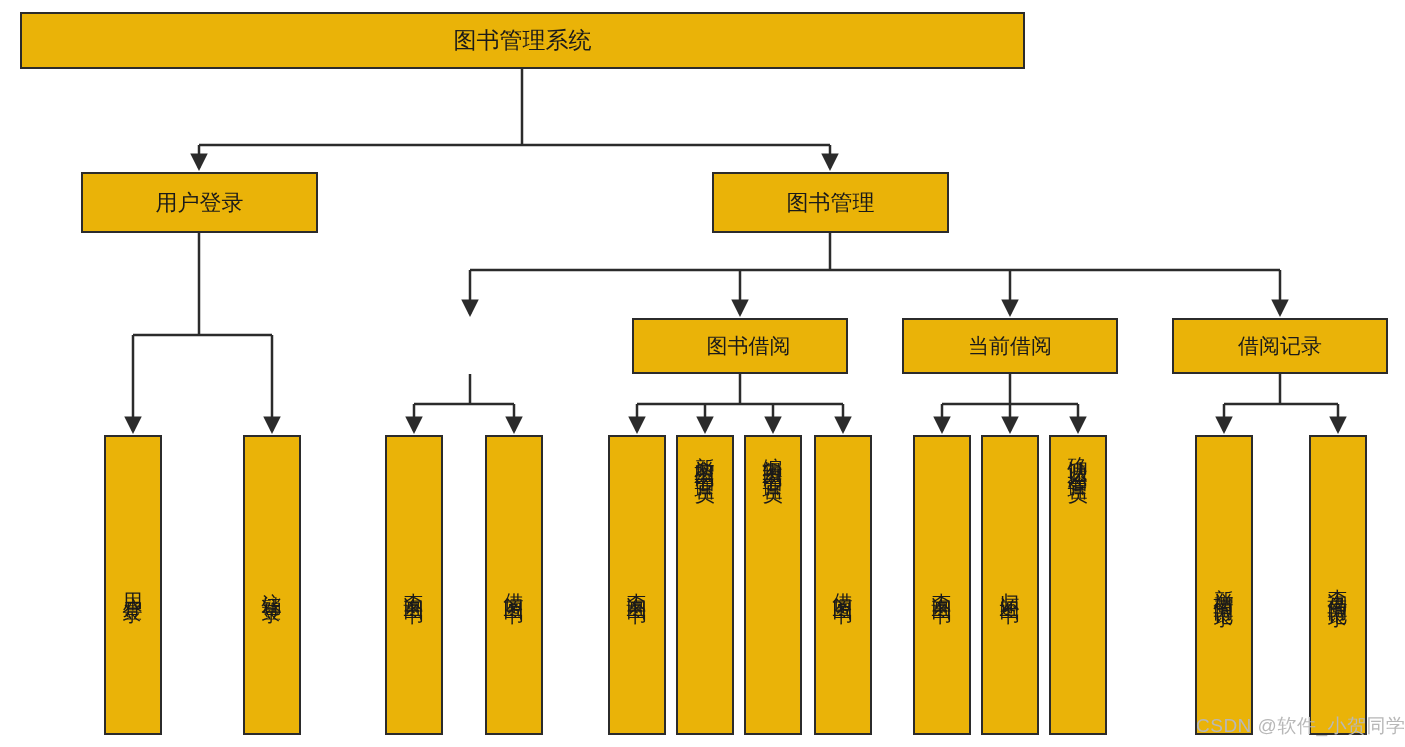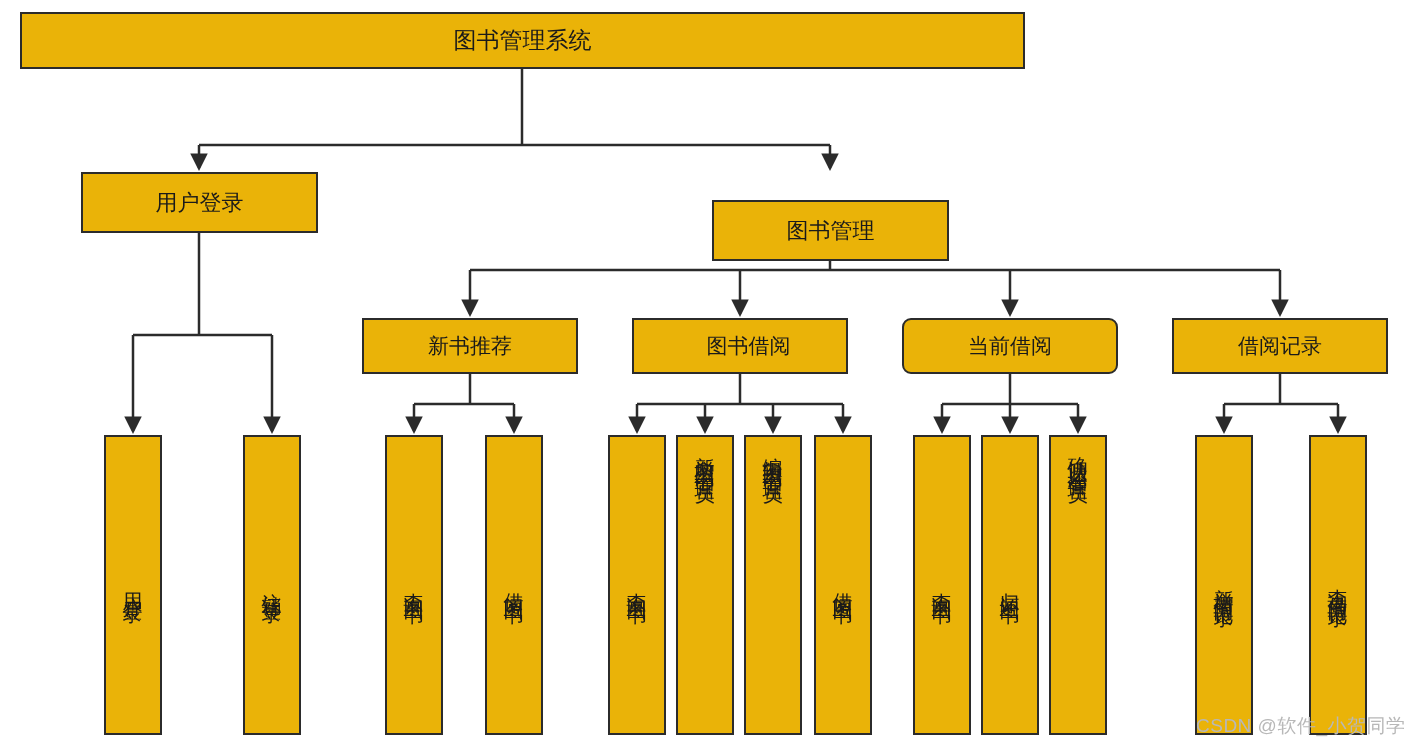--- a/index.html
+++ b/index.html
@@ -136,31 +136,28 @@
     </g>
   </svg>
 
   <div class="node node-root">
     <span>图书管理系统</span>
   </div>
 
   <div class="node node-l1" style="left:81px; top:172px; width:237px;">
     <span>用户登录</span>
   </div>
-  <div class="node node-l1" style="left:712px; top:172px; width:237px;margin-top:28px;">
+  <div class="node node-l1" style="left:712px; top:172px; width:237px;">
     <span>图书管理</span>
   </div>
 
-  <div class="node node-l2" style="left:362px; top:318px; width:216px;">
-    <span>新书推荐</span>
-  </div>
   <div class="node node-l2" style="left:632px; top:318px; width:216px;padding-left:17px;">
     <span>图书借阅</span>
   </div>
-  <div class="node node-l2" style="left:902px; top:318px; width:216px;border-radius:9px;">
+  <div class="node node-l2" style="left:902px; top:318px; width:216px;">
     <span>当前借阅</span>
   </div>
   <div class="node node-l2" style="left:1172px; top:318px; width:216px;">
     <span>借阅记录</span>
   </div>
 
   <div class="node node-leaf" style="left:104px; width:58px;">
     <span class="vtext vtext-mid">用户登录</span>
   </div>
   <div class="node node-leaf" style="left:243px; width:58px;">

